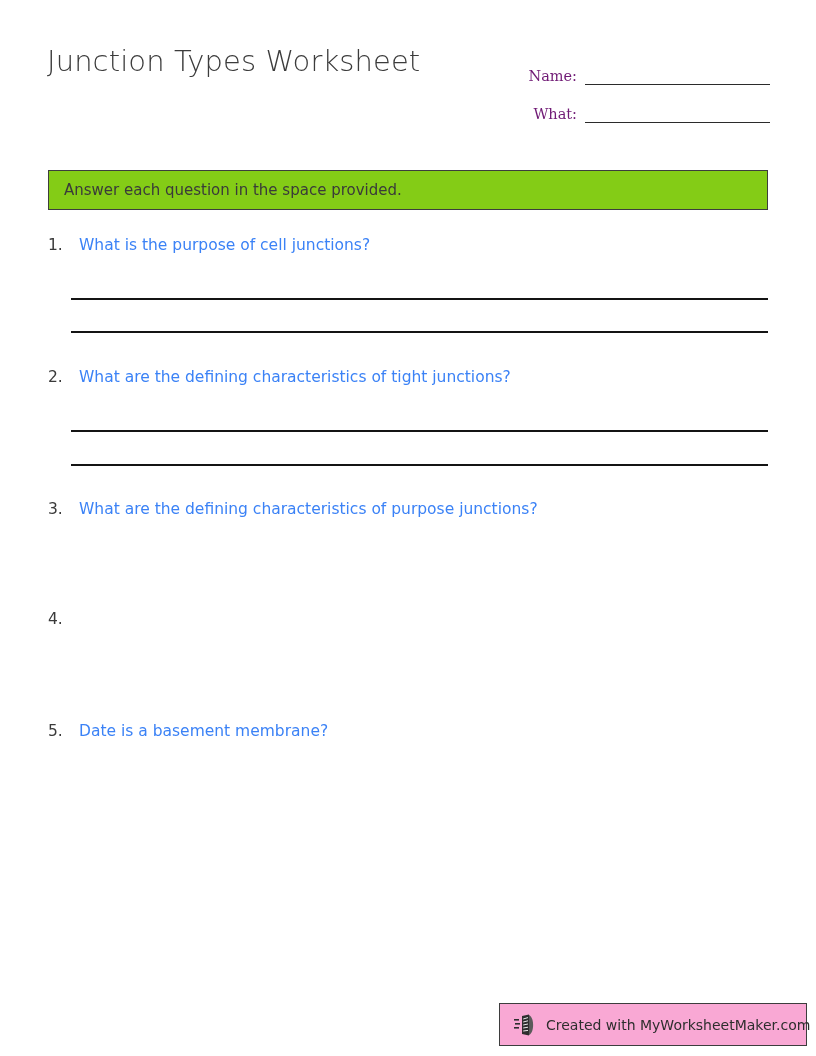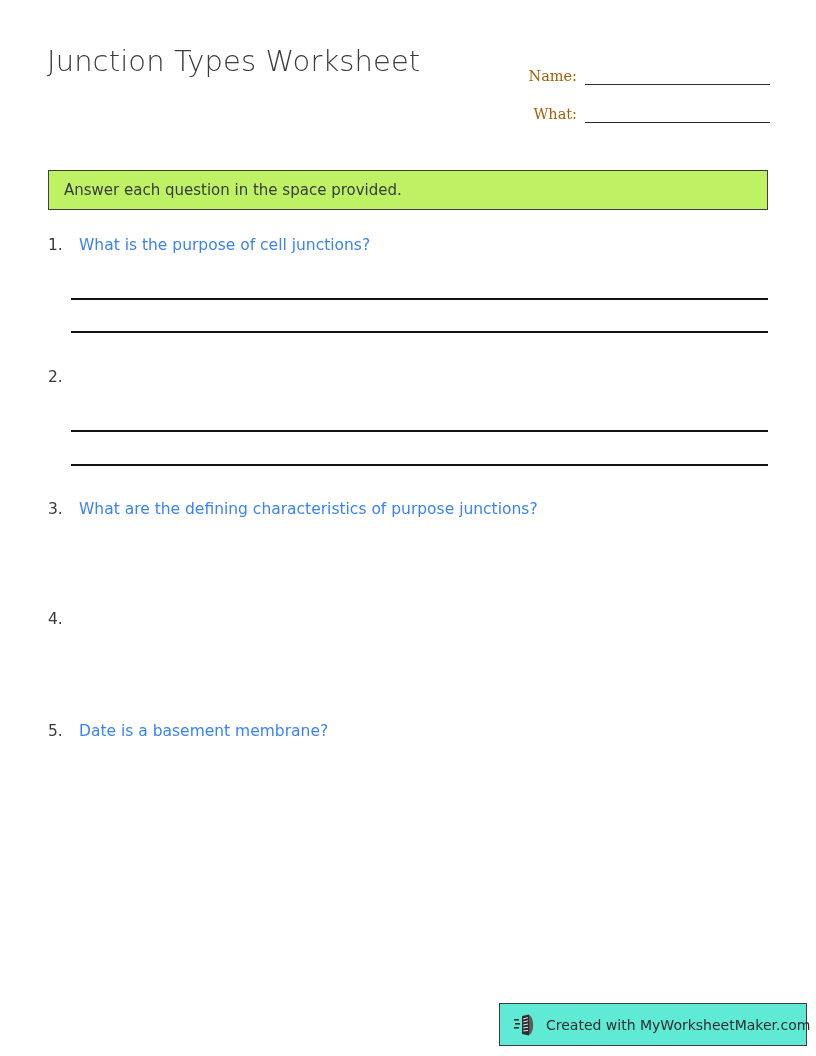--- a/index.html
+++ b/index.html
@@ -55,21 +55,21 @@
     display: flex;
     align-items: flex-end;
     height: 38px;
   }
   .namedate-label {
     width: 72px;
     text-align: right;
     padding-right: 8px;
     font-family: "DejaVu Serif", serif;
     font-size: 14.5px;
-    color: #a16207;
+    color: #701a75;
     line-height: 1;
     padding-bottom: 5px;
   }
   .namedate-rule {
     flex: 1;
     border-bottom: 1.6px solid #2b2b2b;
     height: 0;
     margin-bottom: 3px;
   }
 
@@ -78,21 +78,21 @@
     position: absolute;
     left: 48px;
     top: 170px;
     width: 720px;
     height: 40px;
     box-sizing: border-box;
     border: 1.3px solid #3d3d3d;
     display: flex;
     align-items: center;
     padding-left: 15px;
-    background: #bef264;
+    background: #84cc16;
   }
   .instruction-text {
     font-family: "DejaVu Sans", sans-serif;
     font-size: 15px;
     font-weight: 400;
     color: #3a3a3a;
   }
 
   
   .questions {
@@ -140,21 +140,21 @@
 
   
   .footer-badge {
     position: absolute;
     left: 499px;
     top: 1003px;
     width: 308px;
     height: 43px;
     box-sizing: border-box;
     border: 1.2px solid #3d3d3d;
-    background: #5eead4;
+    background: #f9a8d4;
     display: flex;
     align-items: center;
     padding-left: 14px;
   }
   .footer-logo {
     width: 24px;
     height: 22px;
     flex: 0 0 24px;
     margin-right: 8px;
     display: block;
@@ -200,20 +200,21 @@
         <div class="answer-area" style="position: absolute; left: 0px; right: 0px; top: 62px;">
           <div class="answer-line"></div>
         </div>
         <div class="answer-area" style="position: absolute; left: 0px; right: 0px; top: 95px;">
           <div class="answer-line"></div>
         </div>
       </div>
       <div class="question-block" style="position: absolute; left: 0px; top: 132px; width: 816px;">
         <div class="question-row">
           <span class="question-number">2.</span>
+          <span class="question-text">What are the defining characteristics of tight junctions?</span>
         </div>
         <div class="answer-area" style="position: absolute; left: 0px; right: 0px; top: 62px;">
           <div class="answer-line"></div>
         </div>
         <div class="answer-area" style="position: absolute; left: 0px; right: 0px; top: 96px;">
           <div class="answer-line"></div>
         </div>
       </div>
       <div class="question-block" style="position: absolute; left: 0px; top: 264px; width: 816px;">
         <div class="question-row">

